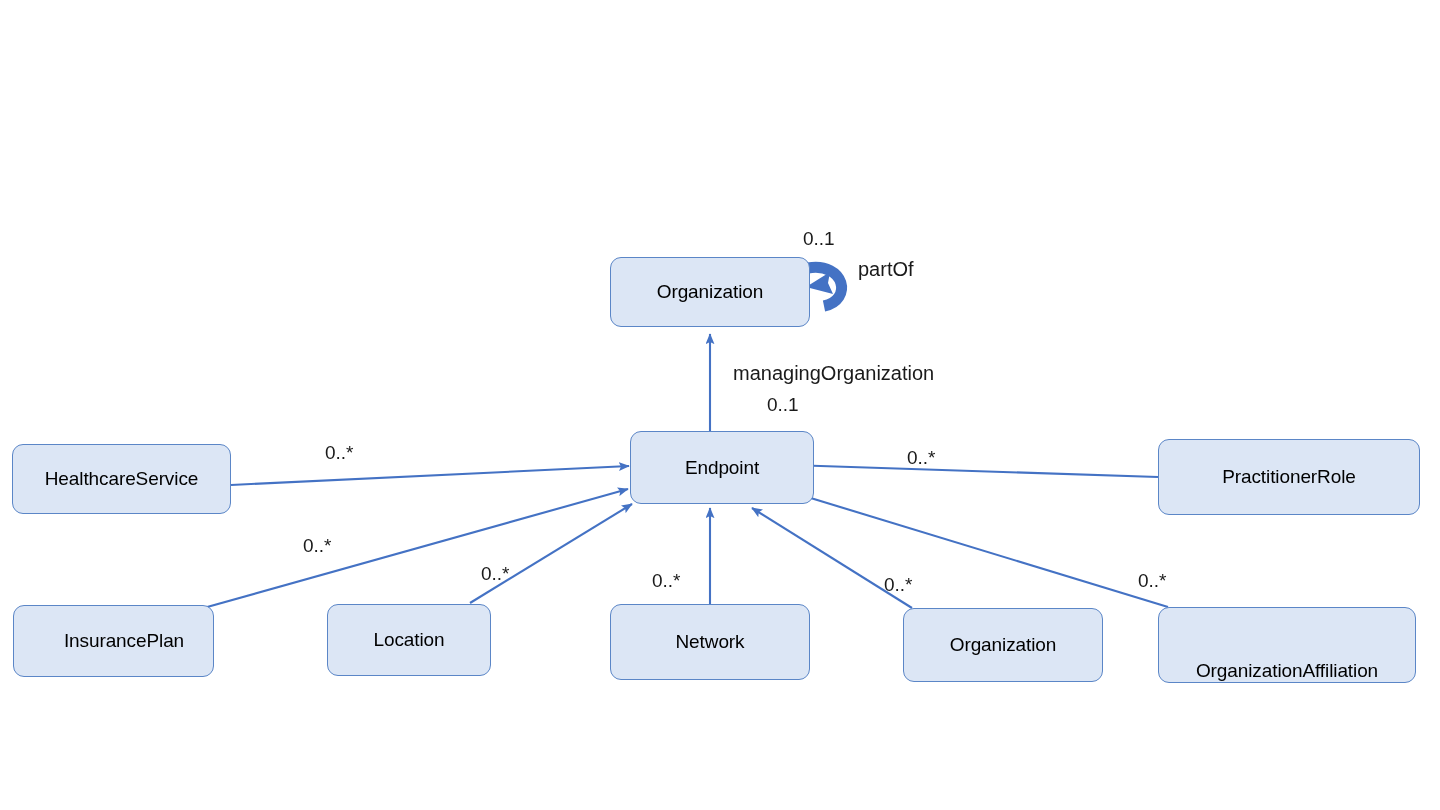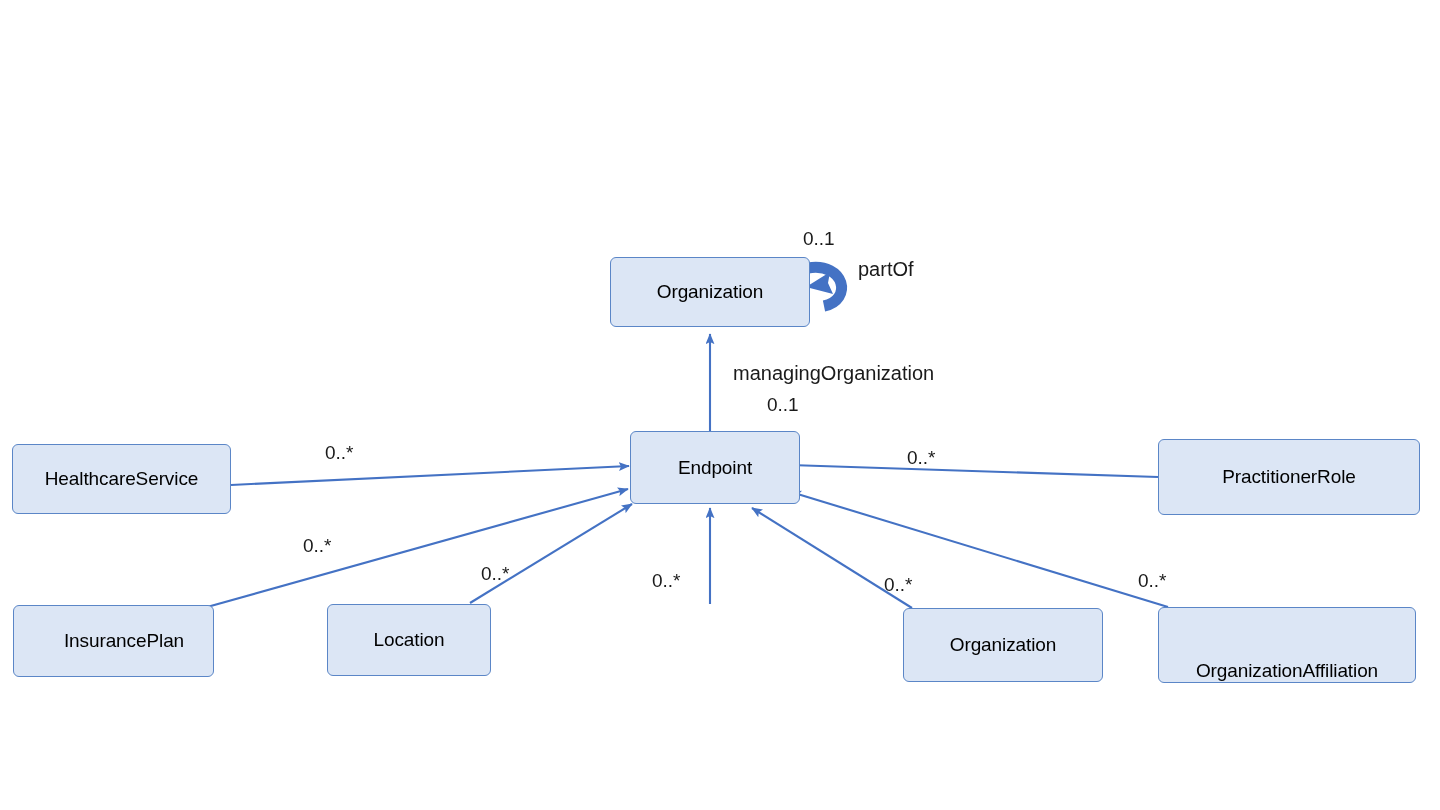--- a/index.html
+++ b/index.html
@@ -20,21 +20,21 @@
     left: 0;
     top: 0;
     width: 1440px;
     height: 810px;
   }
   .node {
     position: absolute;
     box-sizing: border-box;
     background: #dce6f5;
     border: 1.4px solid #5b86c7;
-    border-radius: 6px;
+    border-radius: 11px;
     display: flex;
     align-items: center;
     justify-content: center;
     color: #000000;
     font-size: 19px;
     font-family: "Liberation Sans", sans-serif;
     letter-spacing: -0.1px;
     white-space: nowrap;
   }
   .edge-label {
@@ -79,40 +79,43 @@
 
     <line x1="912" y1="608" x2="752" y2="508" stroke="#4472c4" stroke-width="2.1" marker-end="url(#ah)"></line>
 
     <line x1="1168" y1="607" x2="791" y2="492" stroke="#4472c4" stroke-width="2.1" marker-end="url(#ah)"></line>
   </svg>
 
   <div class="node" style="left:610px; top:257px; width:200px; height:70px;">
     <span>Organization</span>
   </div>
 
-  <div class="node" style="left:630px; top:431px; width:170px; height:73px;">
+  <div class="node" style="left:630px; top:431px; width:184px; height:73px;">
     <span>Endpoint</span>
   </div>
 
   <div class="node" style="left:12px; top:444px; width:219px; height:70px;">
     <span>HealthcareService</span>
   </div>
 
   <div class="node" style="left:1158px; top:439px; width:262px; height:76px;">
     <span>PractitionerRole</span>
   </div>
 
   <div class="node" style="left:13px; top:605px; width:201px; height:72px;padding-left:21px;">
     <span>InsurancePlan</span>
   </div>
 
   <div class="node" style="left:327px; top:604px; width:164px; height:72px;justify-content:center;">
     <span>Location</span>
   </div>
 
+  <div class="node" style="left:610px; top:604px; width:200px; height:76px;">
+    <span>Network</span>
+  </div>
 
   <div class="node" style="left:903px; top:608px; width:200px; height:74px;">
     <span>Organization</span>
   </div>
 
   <div class="node" style="left:1158px; top:607px; width:258px; height:76px;align-items:flex-end;">
     <span>OrganizationAffiliation</span>
   </div>
 
   <div class="edge-label" style="left:803px; top:228px;">0..1</div>

